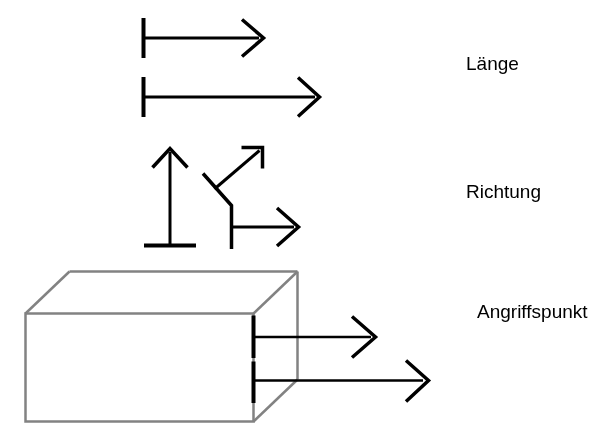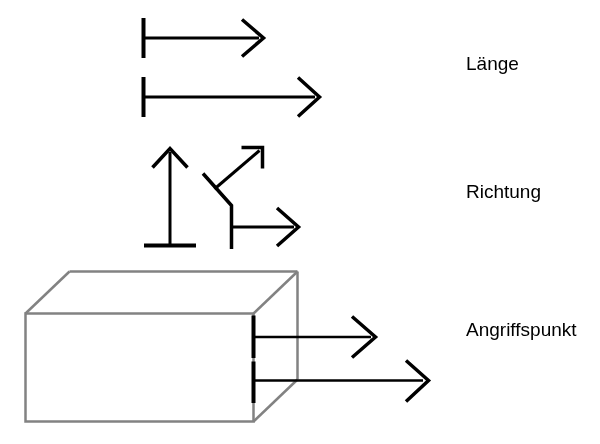--- a/index.html
+++ b/index.html
@@ -29,21 +29,21 @@
   .row-label {
     position: absolute;
     left: 466px;
     font-size: 19px;
     line-height: 24px;
     color: var(--text);
     white-space: nowrap;
   }
   .row-label.laenge        { top: 52px;  }
   .row-label.richtung      { top: 180px; text-align: right; }
-  .row-label.angriffspunkt { top: 318px; }
+  .row-label.angriffspunkt { top: 300px; margin-left: 11px; }
 </style>
 </head>
 <body>
 
 <div class="canvas">
 
   <svg class="diagram" width="600" height="444" viewBox="0 0 600 444">
 
     <g>
       <line class="stroke-arrow" x1="143.5" y1="18" x2="143.5" y2="58" stroke-width="4"></line>

